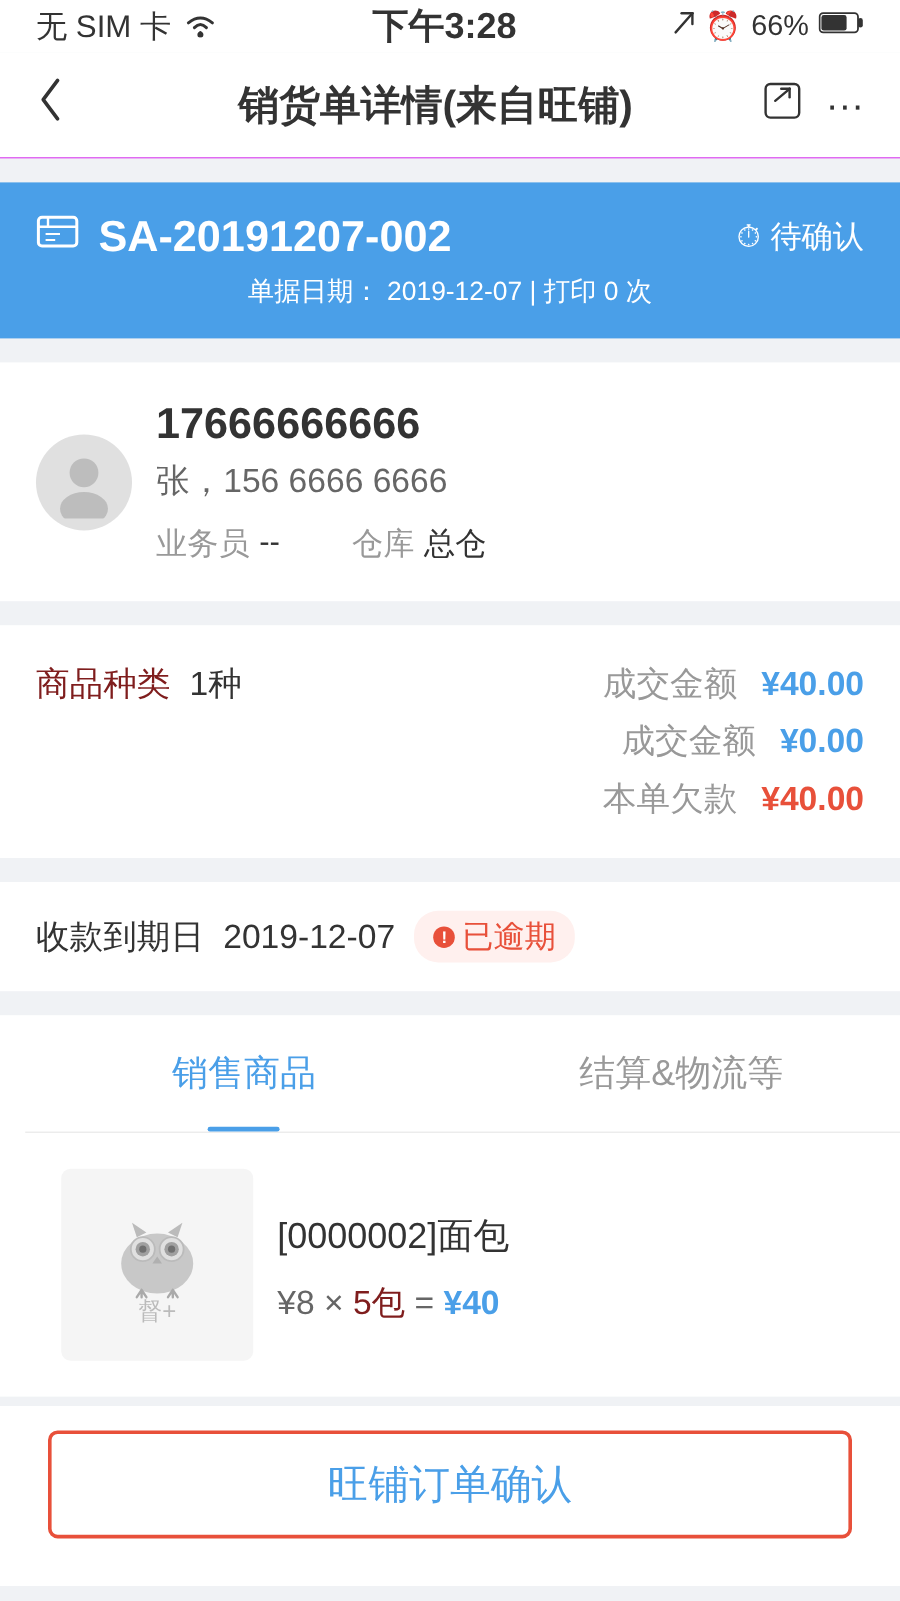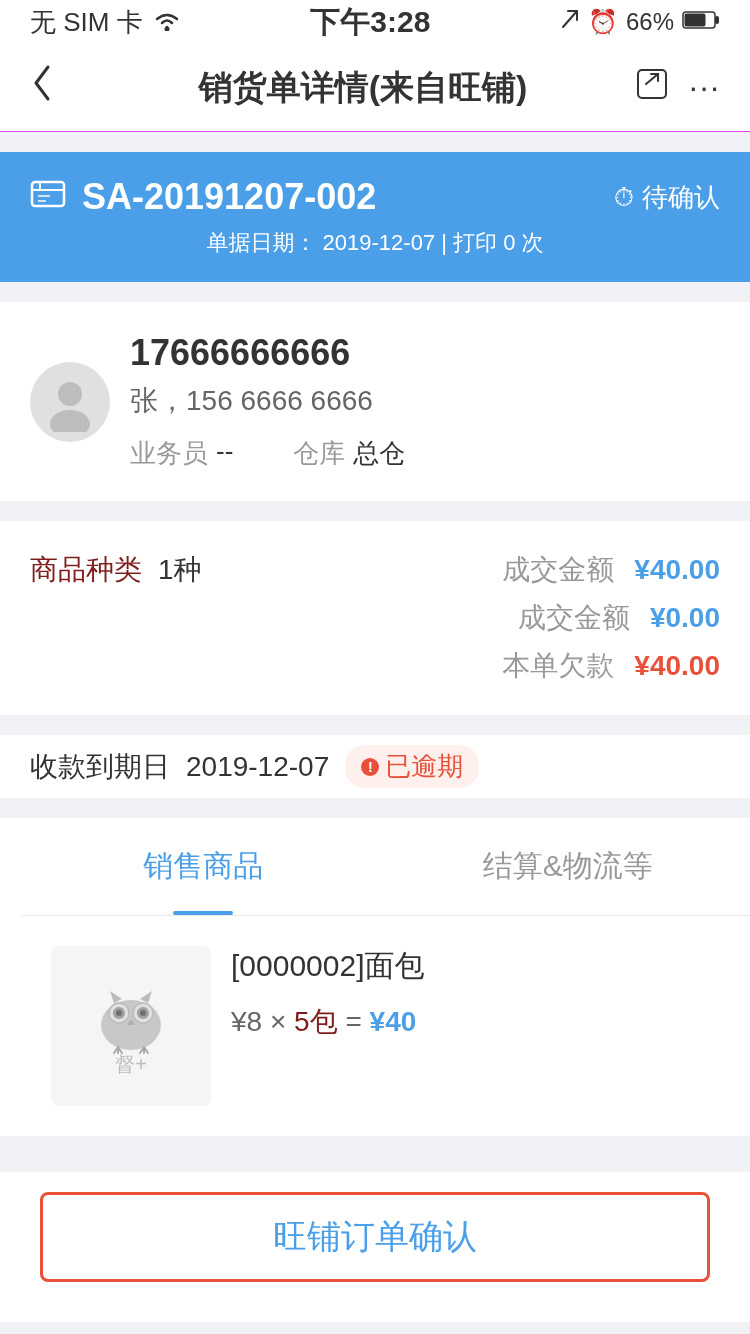--- a/index.html
+++ b/index.html
@@ -165,21 +165,21 @@
       font-size: 28px;
     }
     .amount-label { color: #999; }
     .amount-value { color: #4a9fe8; font-weight: 600; }
     .amount-value-red { color: #e8503a; font-weight: 600; }
 
     
     .due-section {
       background: #fff;
       margin-top: 20px;
-      padding: 10px 30px;
+      padding: 24px 30px;
       display: flex;
       align-items: center;
       gap: 16px;
       font-size: 28px;
       color: #333;
     }
     .overdue-badge {
       display: flex;
       align-items: center;
       gap: 6px;
@@ -258,20 +258,21 @@
       flex-direction: column;
       align-items: center;
       gap: 4px;
     }
     .product-details { flex: 1; }
     .product-name {
       font-size: 30px;
       color: #333;
       font-weight: 500;
       margin-bottom: 16px;
+      margin-top: 36px;
     }
     .product-price {
       font-size: 28px;
       color: #666;
     }
     .price-highlight { color: #4a9fe8; font-weight: 600; }
     .price-qty { color: #7f1d1d; text-align: right; }
 
     
     .bottom-area {

